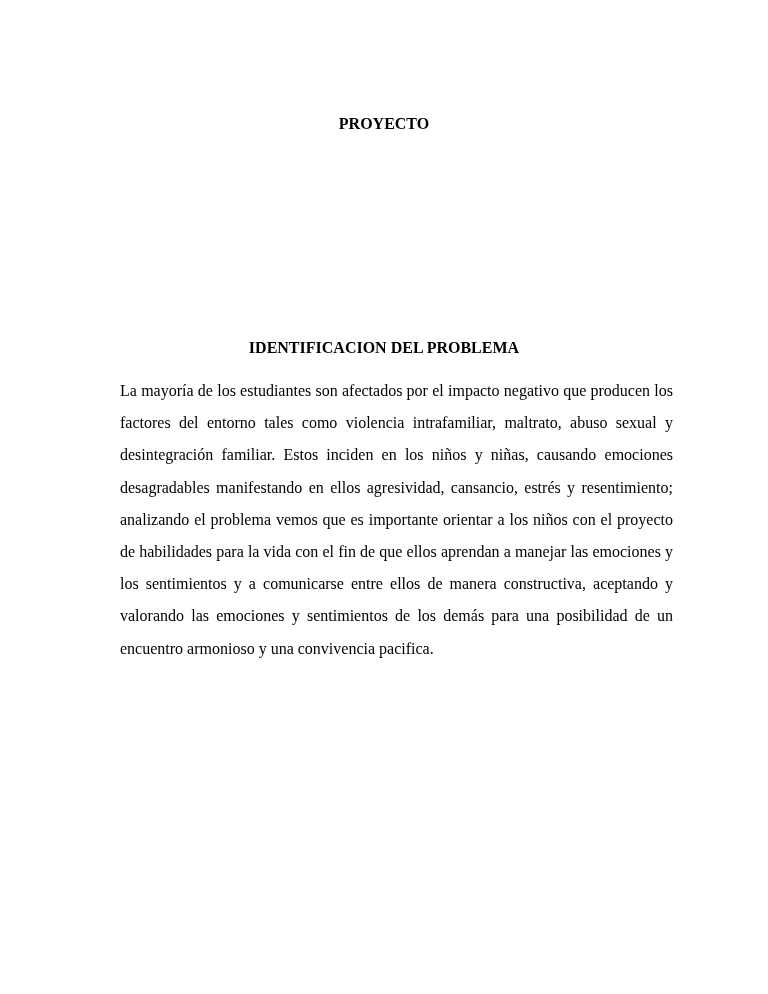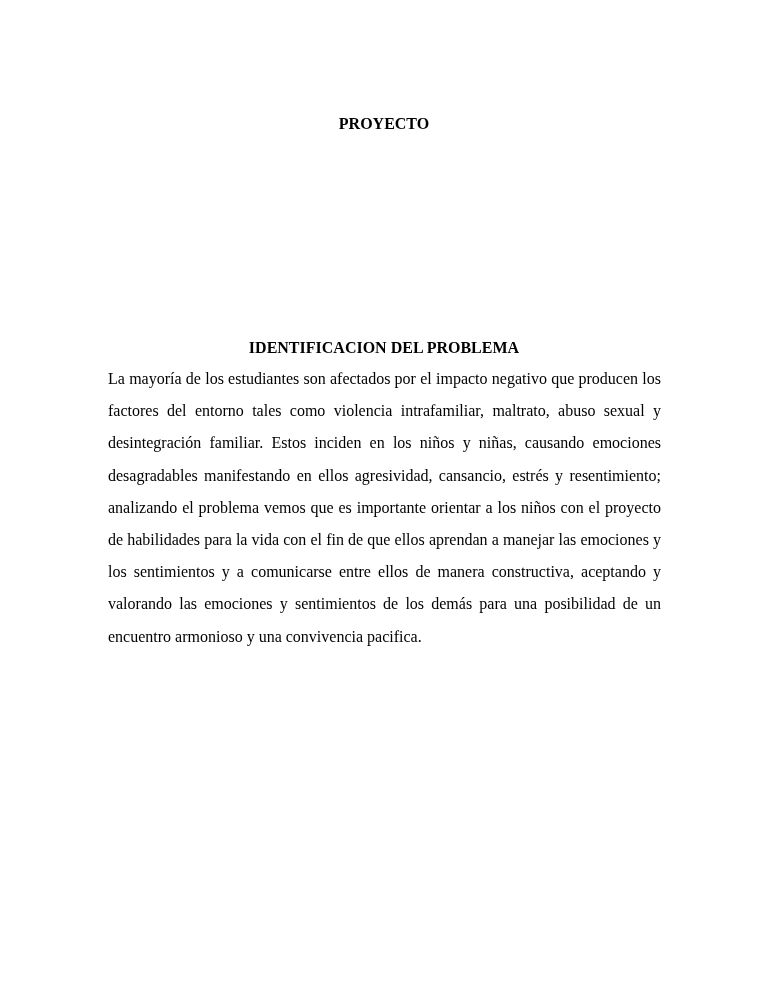--- a/index.html
+++ b/index.html
@@ -43,21 +43,21 @@
       line-height: 19px;
     }
     .body-text {
       position: absolute;
       top: 363px;
       left: 108px;
       width: 553px;
       font-size: 16px;
       line-height: 32.2px;
       text-align: justify;
-      margin: 0;
+      margin: 12px;
     }
   </style>
 </head>
 <body>
 
 <div class="page">
   <div class="title-block">
     <span class="title-line">PROYECTO</span>
   </div>
 

